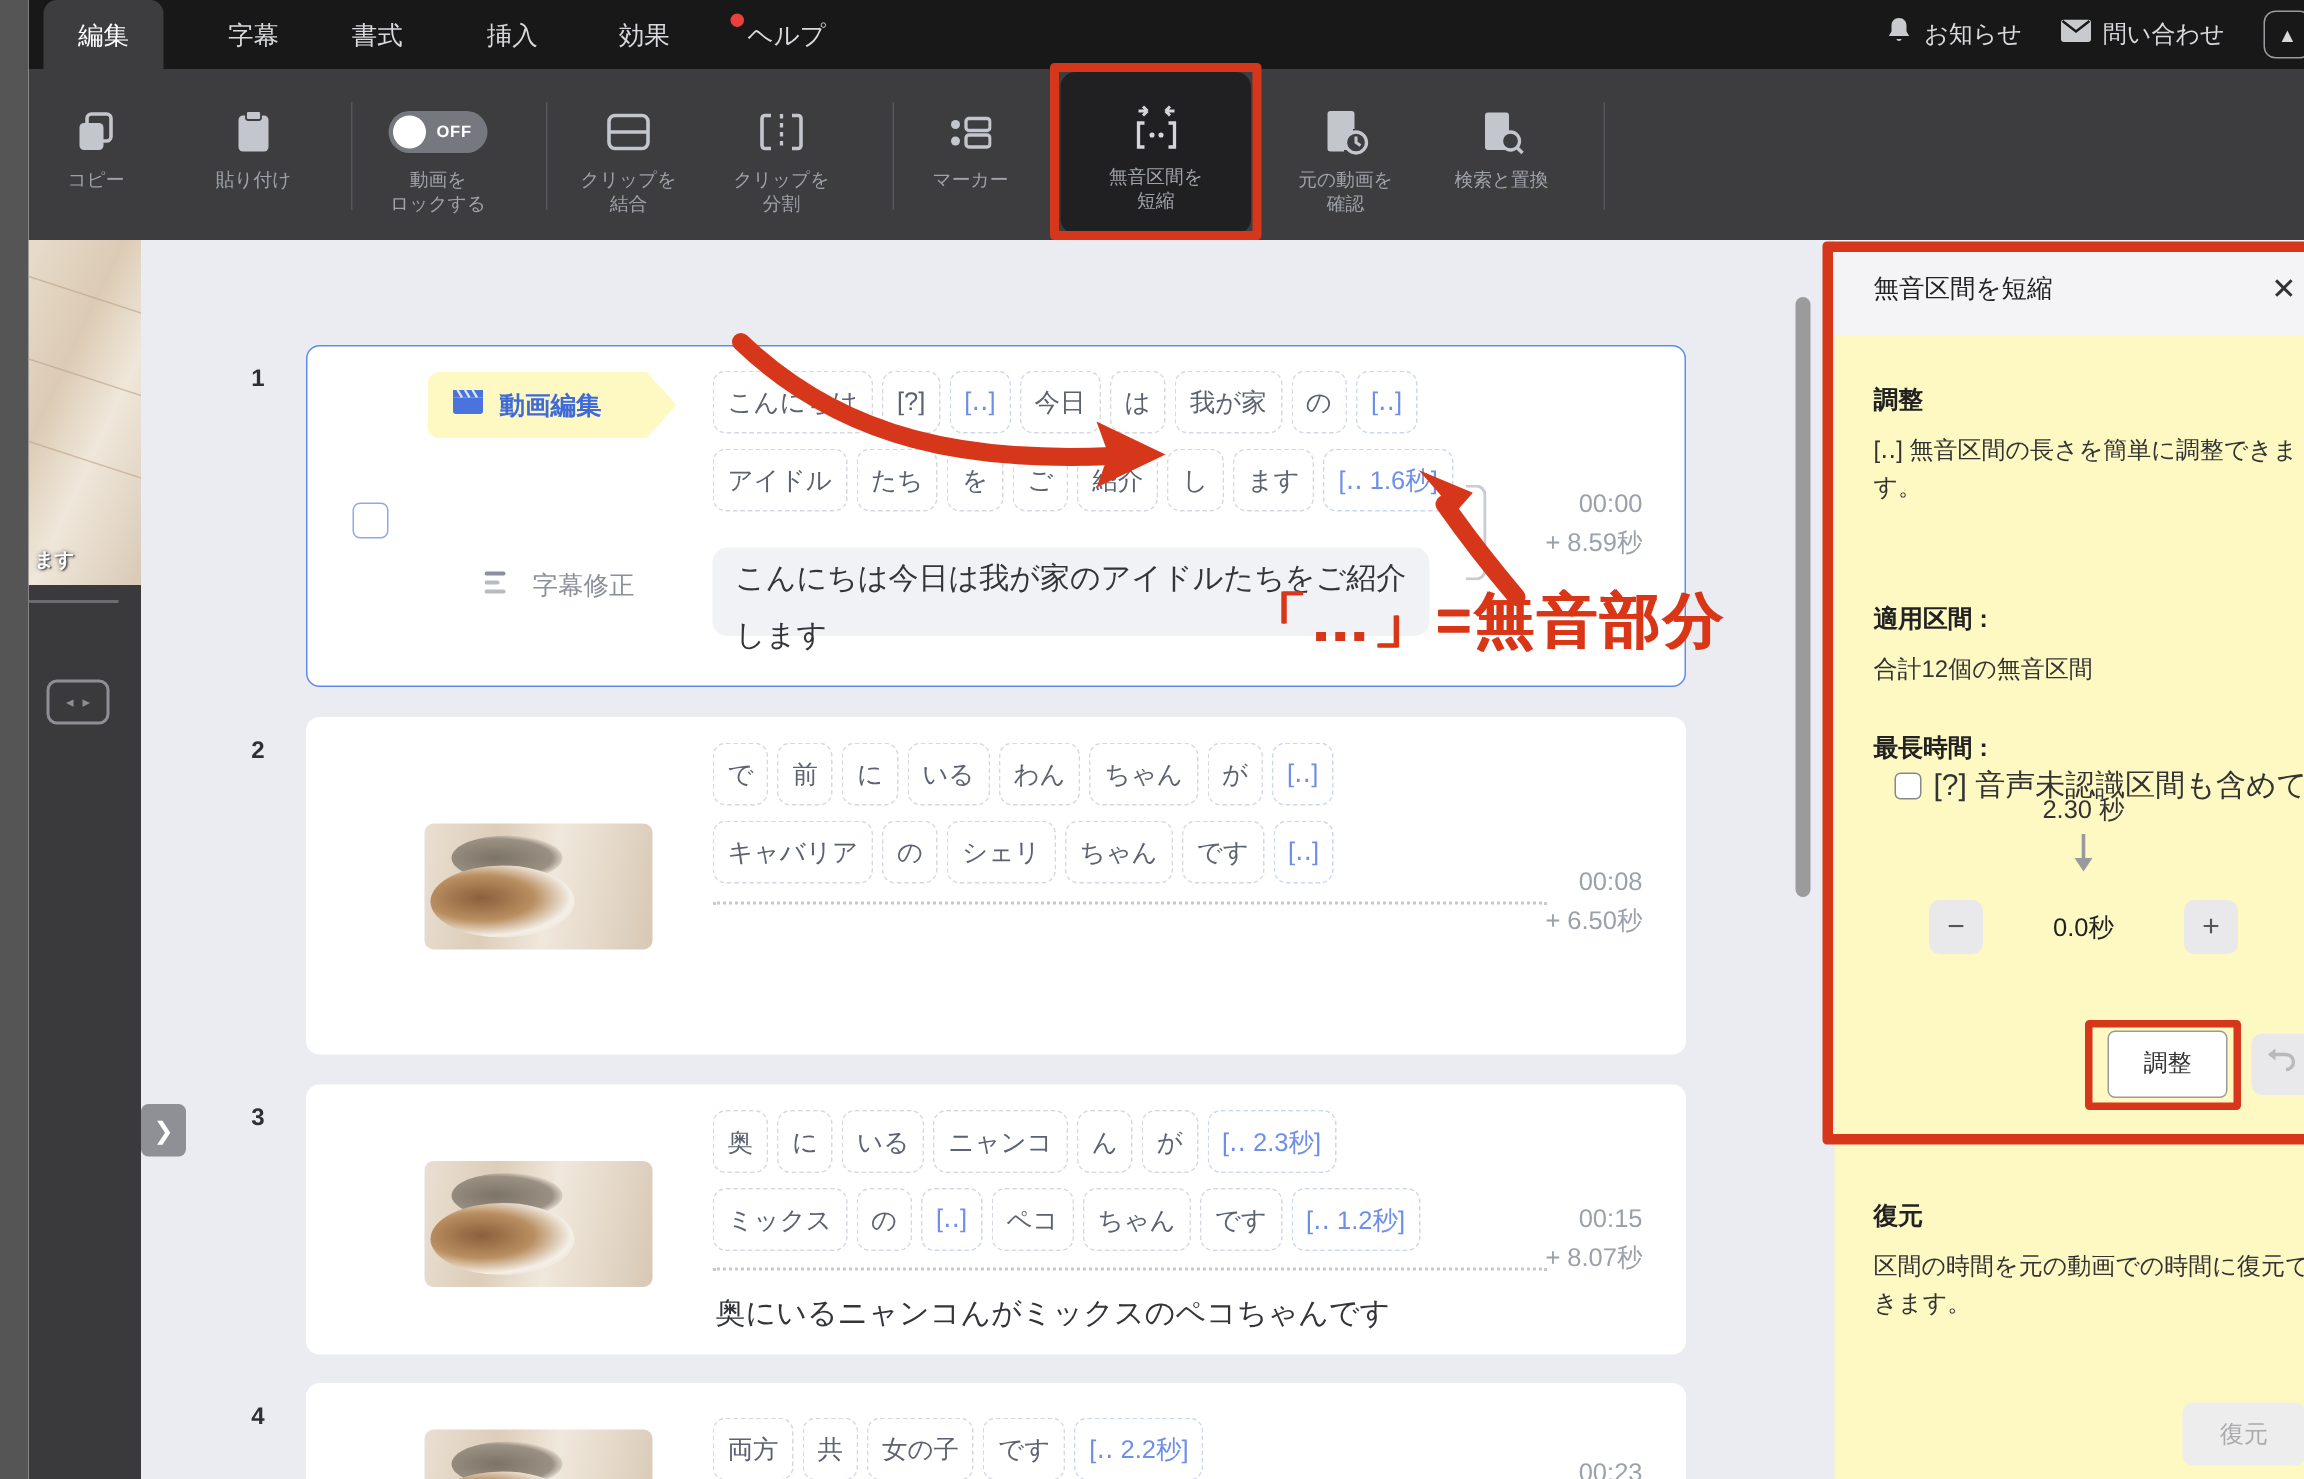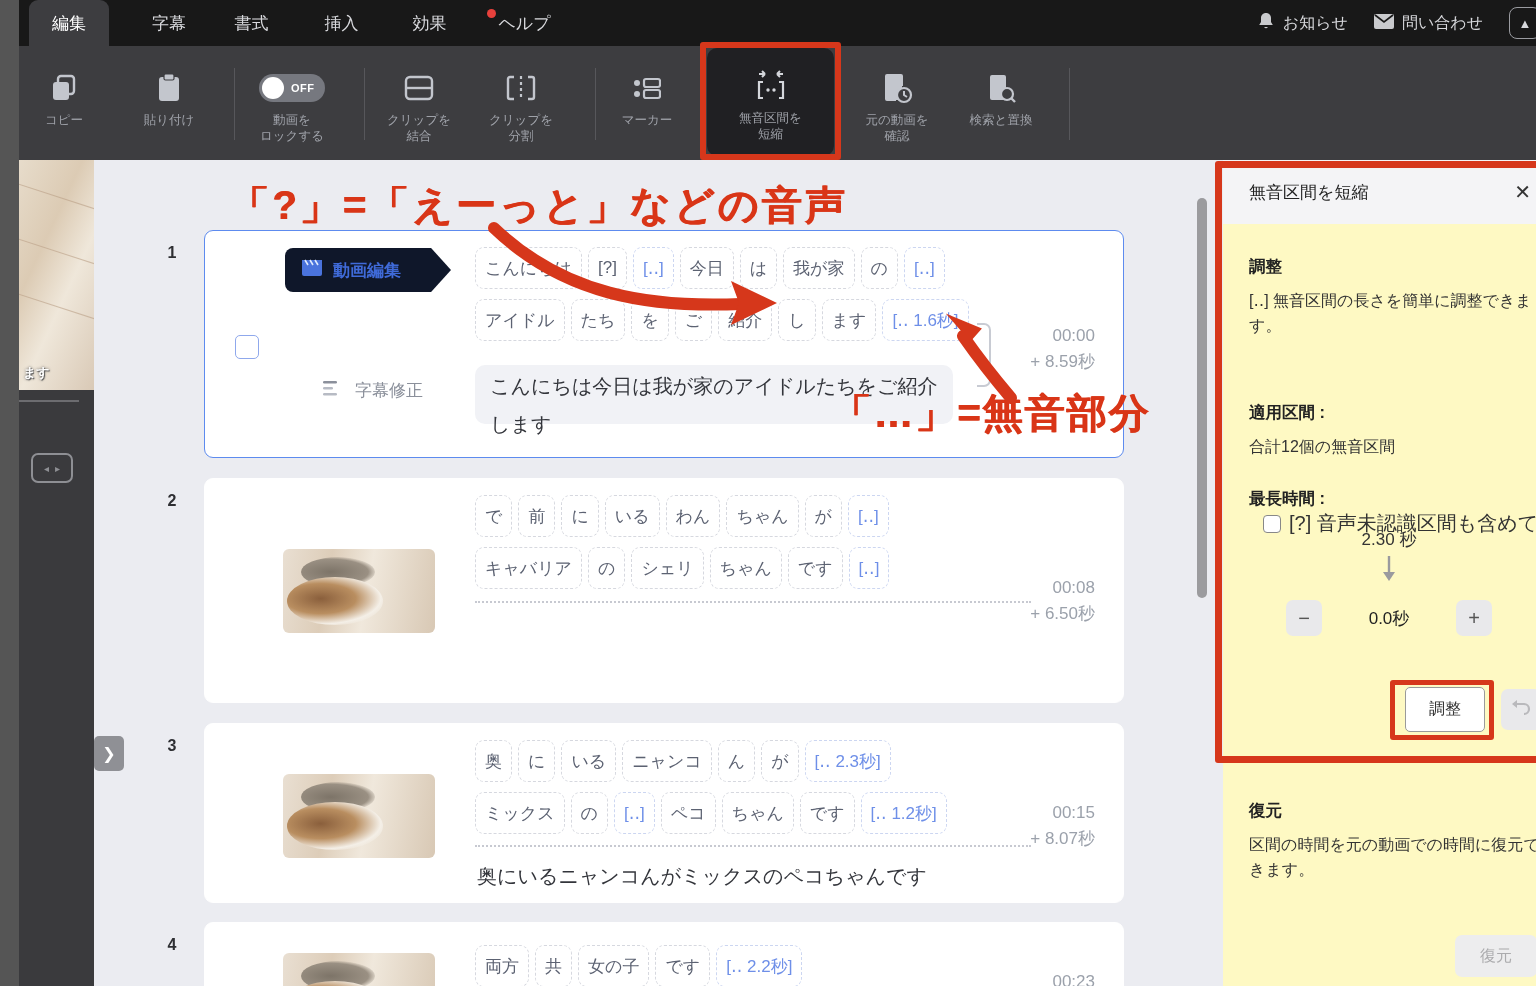--- a/index.html
+++ b/index.html
@@ -66,21 +66,21 @@
   .thumb .animal2{position:absolute;left:4px;top:28px;width:96px;height:48px;border-radius:50%;
     background:radial-gradient(ellipse at 35% 45%,#8a5f3c 0%,#b98e60 40%,#f4efe7 68%,transparent 80%);}
   .dotted{position:absolute;left:270px;width:556px;border-top:2px dotted #c7c9d1;}
   .row2 .dotted{top:122px;} .row3 .dotted{top:121px;}
   .plain-text{position:absolute;left:272px;width:500px;font-size:20px;color:#33353b;line-height:37px;}
   .row2 .plain-text{top:136px;} .row3 .plain-text{top:134px;}
   .time-block{position:absolute;right:28px;text-align:right;color:#9ba1ab;font-size:17px;line-height:26px;}
   .row1 .time-block{top:92px;} .row2 .time-block{top:96px;} .row3 .time-block{top:76px;} .row4 .time-block{top:46px;}
   .checkbox{position:absolute;width:24px;height:24px;border:1.5px solid #8fa8ec;border-radius:5px;background:#fff;}
   .row1 .checkbox{left:30px;top:104px;}
-  .badge{position:absolute;left:80px;top:17px;width:166px;height:44px;background:#0f172a;
+  .badge{position:absolute;left:80px;top:17px;width:166px;height:44px;background:#fef9c3;
     clip-path:polygon(0 0,88% 0,100% 50%,88% 100%,0 100%);border-radius:8px;
     display:flex;align-items:center;gap:10px;padding-left:16px;color:#3f6ad8;font-size:17px;font-weight:bold;}
   .sub-edit{position:absolute;left:118px;top:148px;display:flex;align-items:center;gap:12px;color:#8b909b;font-size:17px;}
   .sub-textarea{position:absolute;left:270px;top:134px;width:478px;height:59px;background:#f1f2f6;border-radius:10px;
     padding:2px 15px;font-size:20px;color:#33353b;line-height:38px;}
   .group-bracket{position:absolute;left:772px;top:92px;width:14px;height:64px;border:2px solid #c8cbd3;border-left:none;
     border-radius:0 7px 7px 0;}
 
   
   .scroll-thumb{position:absolute;left:1178px;top:198px;width:10px;height:400px;background:#9b9b9e;border-radius:5px;z-index:2;}
@@ -469,21 +469,20 @@
     <div class="p-bold" style="top:640px;">復元</div>
     <div class="p-text" style="top:672px;">区間の時間を元の動画での時間に復元できます。</div>
     <div class="restore-btn">
         <span>復元</span>
       </div>
   </div>
 
   <div class="redbox r-toolbar"></div>
   <div class="redbox r-panel"></div>
   <div class="redbox r-adjust"></div>
-  <div class="ann-text ann-q">「?」=「えーっと」などの音声</div>
   <div class="ann-text ann-s">「…」=無音部分</div>
   <svg class="ann-svg" width="1536" height="986" viewBox="0 0 1536 986">
     <path d="M 475 228 C 545 295, 630 308, 722 304" stroke="#d6371b" stroke-width="12" fill="none" stroke-linecap="round"></path>
     <polygon points="758,303 712,281 720,303 712,325" fill="#d6371b"></polygon>
     <path d="M 992 398 C 970 372, 958 356, 944 336" stroke="#d6371b" stroke-width="12" fill="none" stroke-linecap="round"></path>
     <polygon points="924,316 962,326 950,344 966,352" fill="#d6371b" transform="rotate(8 944 334)"></polygon>
   </svg>
 
 </div>
 

